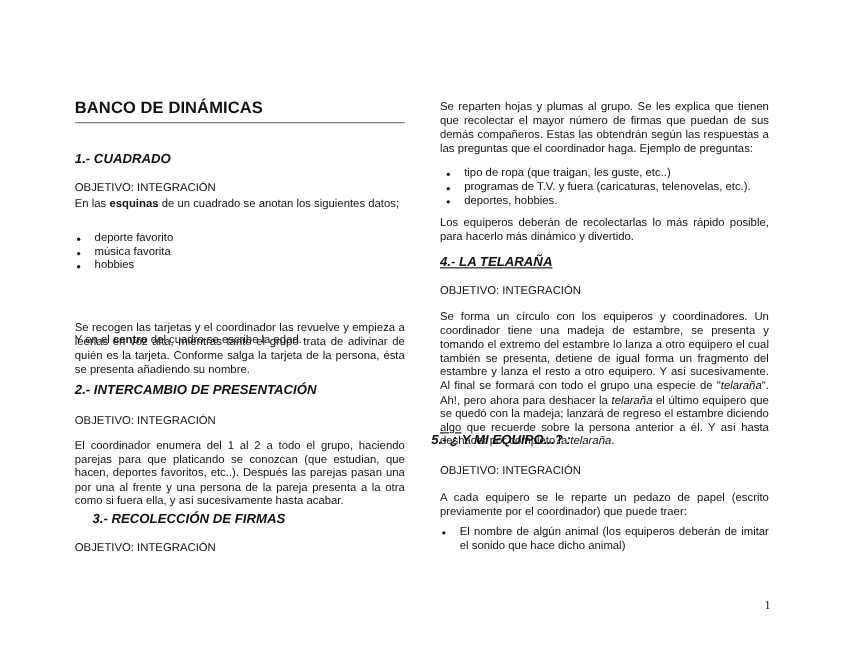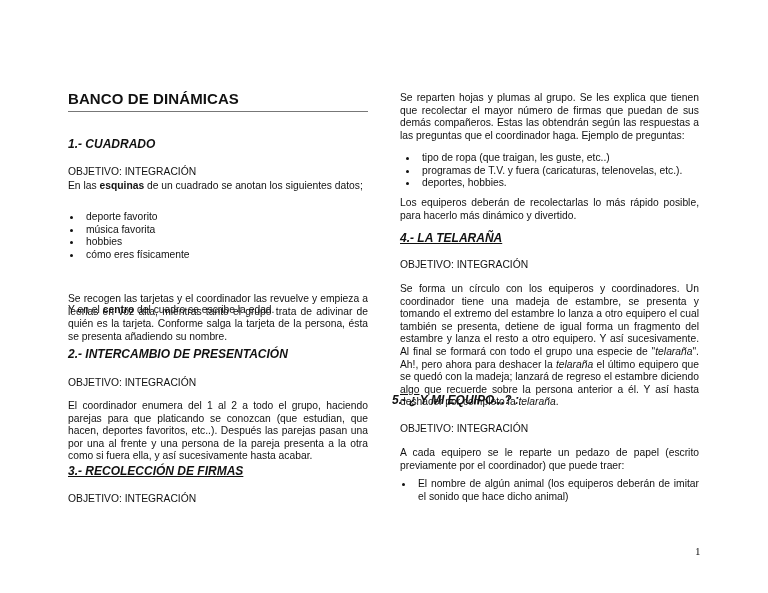--- a/index.html
+++ b/index.html
@@ -37,30 +37,29 @@
 
   <div class="title">BANCO DE DINÁMICAS</div>
 
   <div class="h2" style="left:68px; top:138px;">1.- CUADRADO</div>
   <div class="obj" style="left:68px; top:166px;">OBJETIVO: INTEGRACIÓN</div>
   <div class="para" style="left:68px; top:180px; width:300px;"><span>En las </span><b>esquinas</b><span> de un cuadrado se anotan los siguientes datos;</span></div>
   <ul class="bul" style="left:68px; top:211px; width:300px;">
     <li>deporte favorito</li>
     <li>música favorita</li>
     <li>hobbies</li>
-    <li>cómo eres físicamente</li>
   </ul>
   <div class="para" style="left:68px; top:268px; width:300px;margin-top:36px;"><span>Y en el </span><b>centro</b><span> del cuadro se escribe la edad.</span></div>
   <div class="para" style="left:68px; top:293px; width:300px;">Se recogen las tarjetas y el coordinador las revuelve y empieza a leerlas en voz alta, mientras tanto el grupo trata de adivinar de quién es la tarjeta. Conforme salga la tarjeta de la persona, ésta se presenta añadiendo su nombre.</div>
 
   <div class="h2" style="left:68px; top:348px;">2.- INTERCAMBIO DE PRESENTACIÓN</div>
   <div class="obj" style="left:68px; top:377px;">OBJETIVO: INTEGRACIÓN</div>
   <div class="para" style="left:68px; top:400px; width:300px;">El coordinador enumera del 1 al 2 a todo el grupo, haciendo parejas para que platicando se conozcan (que estudian, que hacen, deportes favoritos, etc..). Después las parejas pasan una por una al frente y una persona de la pareja presenta a la otra como si fuera ella, y así sucesivamente hasta acabar.</div>
 
-  <div class="h2" style="left:68px; top:465px;text-decoration:underline;">3.- RECOLECCIÓN DE FIRMAS</div>
+  <div class="h2" style="left:84px; top:465px;">3.- RECOLECCIÓN DE FIRMAS</div>
   <div class="obj" style="left:68px; top:493px;">OBJETIVO: INTEGRACIÓN</div>
 
   <div class="para" style="left:400px; top:92px; width:299px;">Se reparten hojas y plumas al grupo. Se les explica que tienen que recolectar el mayor número de firmas que puedan de sus demás compañeros. Estas las obtendrán según las respuestas a las preguntas que el coordinador haga. Ejemplo de preguntas:</div>
   <ul class="bul" style="left:404px; top:152px; width:299px;">
     <li>tipo de ropa (que traigan, les guste, etc..)</li>
     <li>programas de T.V. y fuera (caricaturas, telenovelas, etc.).</li>
     <li>deportes, hobbies.</li>
   </ul>
   <div class="para" style="left:400px; top:197px; width:299px;">Los equiperos deberán de recolectarlas lo más rápido posible, para hacerlo más dinámico y divertido.</div>
 

